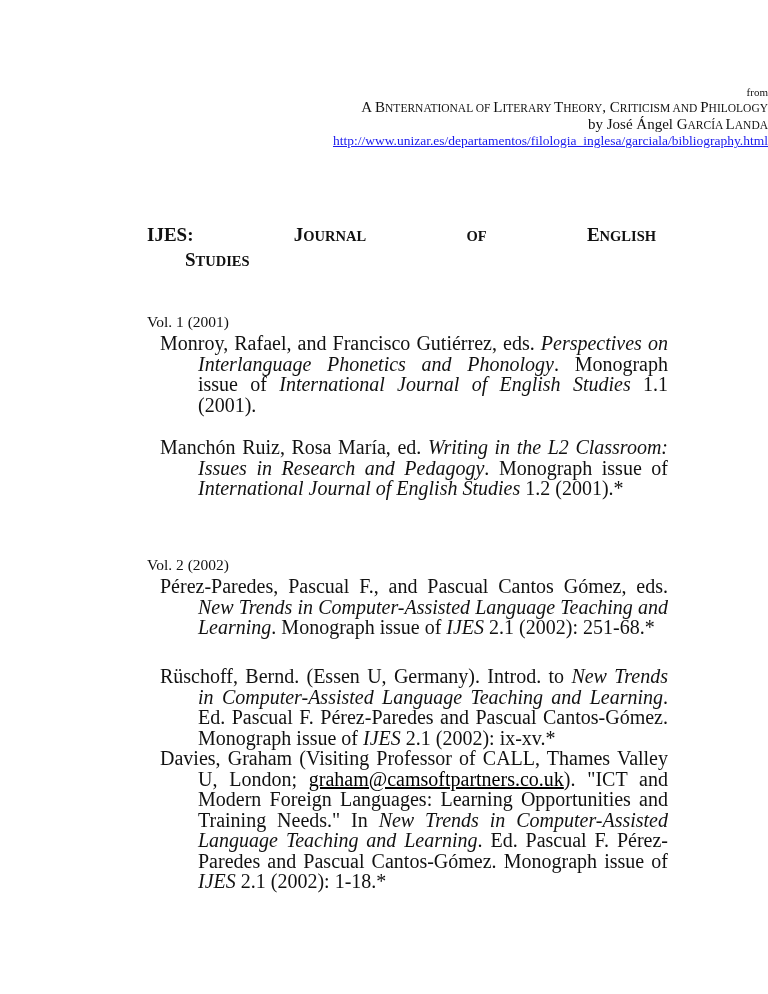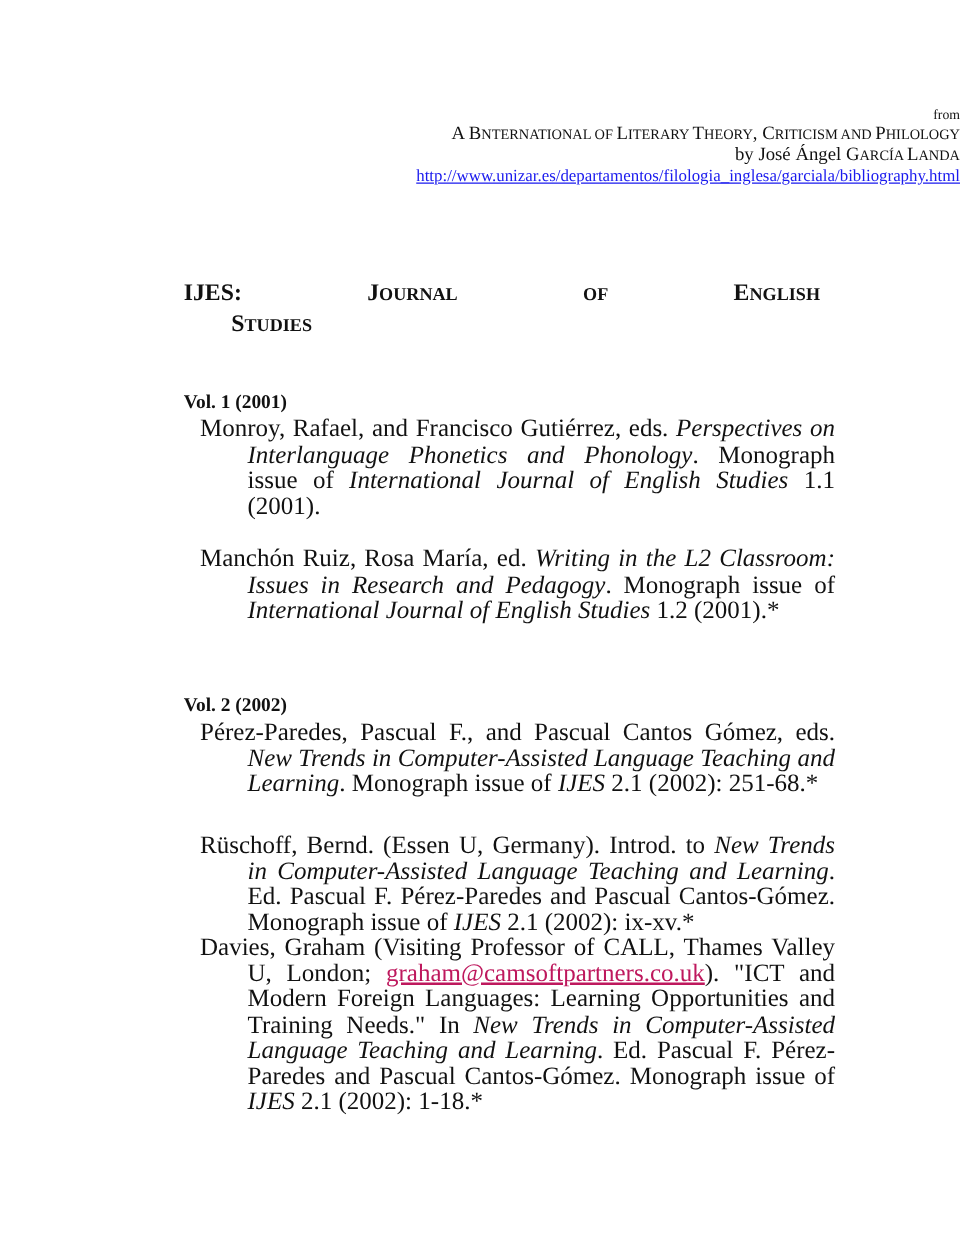--- a/index.html
+++ b/index.html
@@ -56,42 +56,42 @@
   }
   .title .row2 {
     padding-left: 38px;
   }
   .title .sc {
     font-size: 14.5px;
   }
   .section-heading {
     position: absolute;
     left: 147px;
-    font-weight: bold;
+    font-weight: normal;
     font-size: 15.5px;
     line-height: 19px;
   }
   .entry {
     position: absolute;
     left: 147px;
     width: 508px;
     font-size: 20px;
     line-height: 20.5px;
     text-align: justify;
     padding-left: 38px;
     text-indent: -38px;
     box-sizing: border-box;
     width: 508px;
     margin-left: 13px;
   }
   .entry i {
     font-style: italic;
   }
   .entry a {
-    color: #be185d;
+    color: #000000;
     text-decoration: underline;
   }
 </style>
 </head>
 <body>
 
 <div class="header">
   <div class="from">from</div>
   <div class="line">
     <span>A </span><span>B</span><span class="sc-small">NTERNATIONAL OF </span><span>L</span><span class="sc-small">ITERARY </span><span>T</span><span class="sc-small">HEORY</span><span>, C</span><span class="sc-small">RITICISM AND </span><span>P</span><span class="sc-small">HILOLOGY</span>

